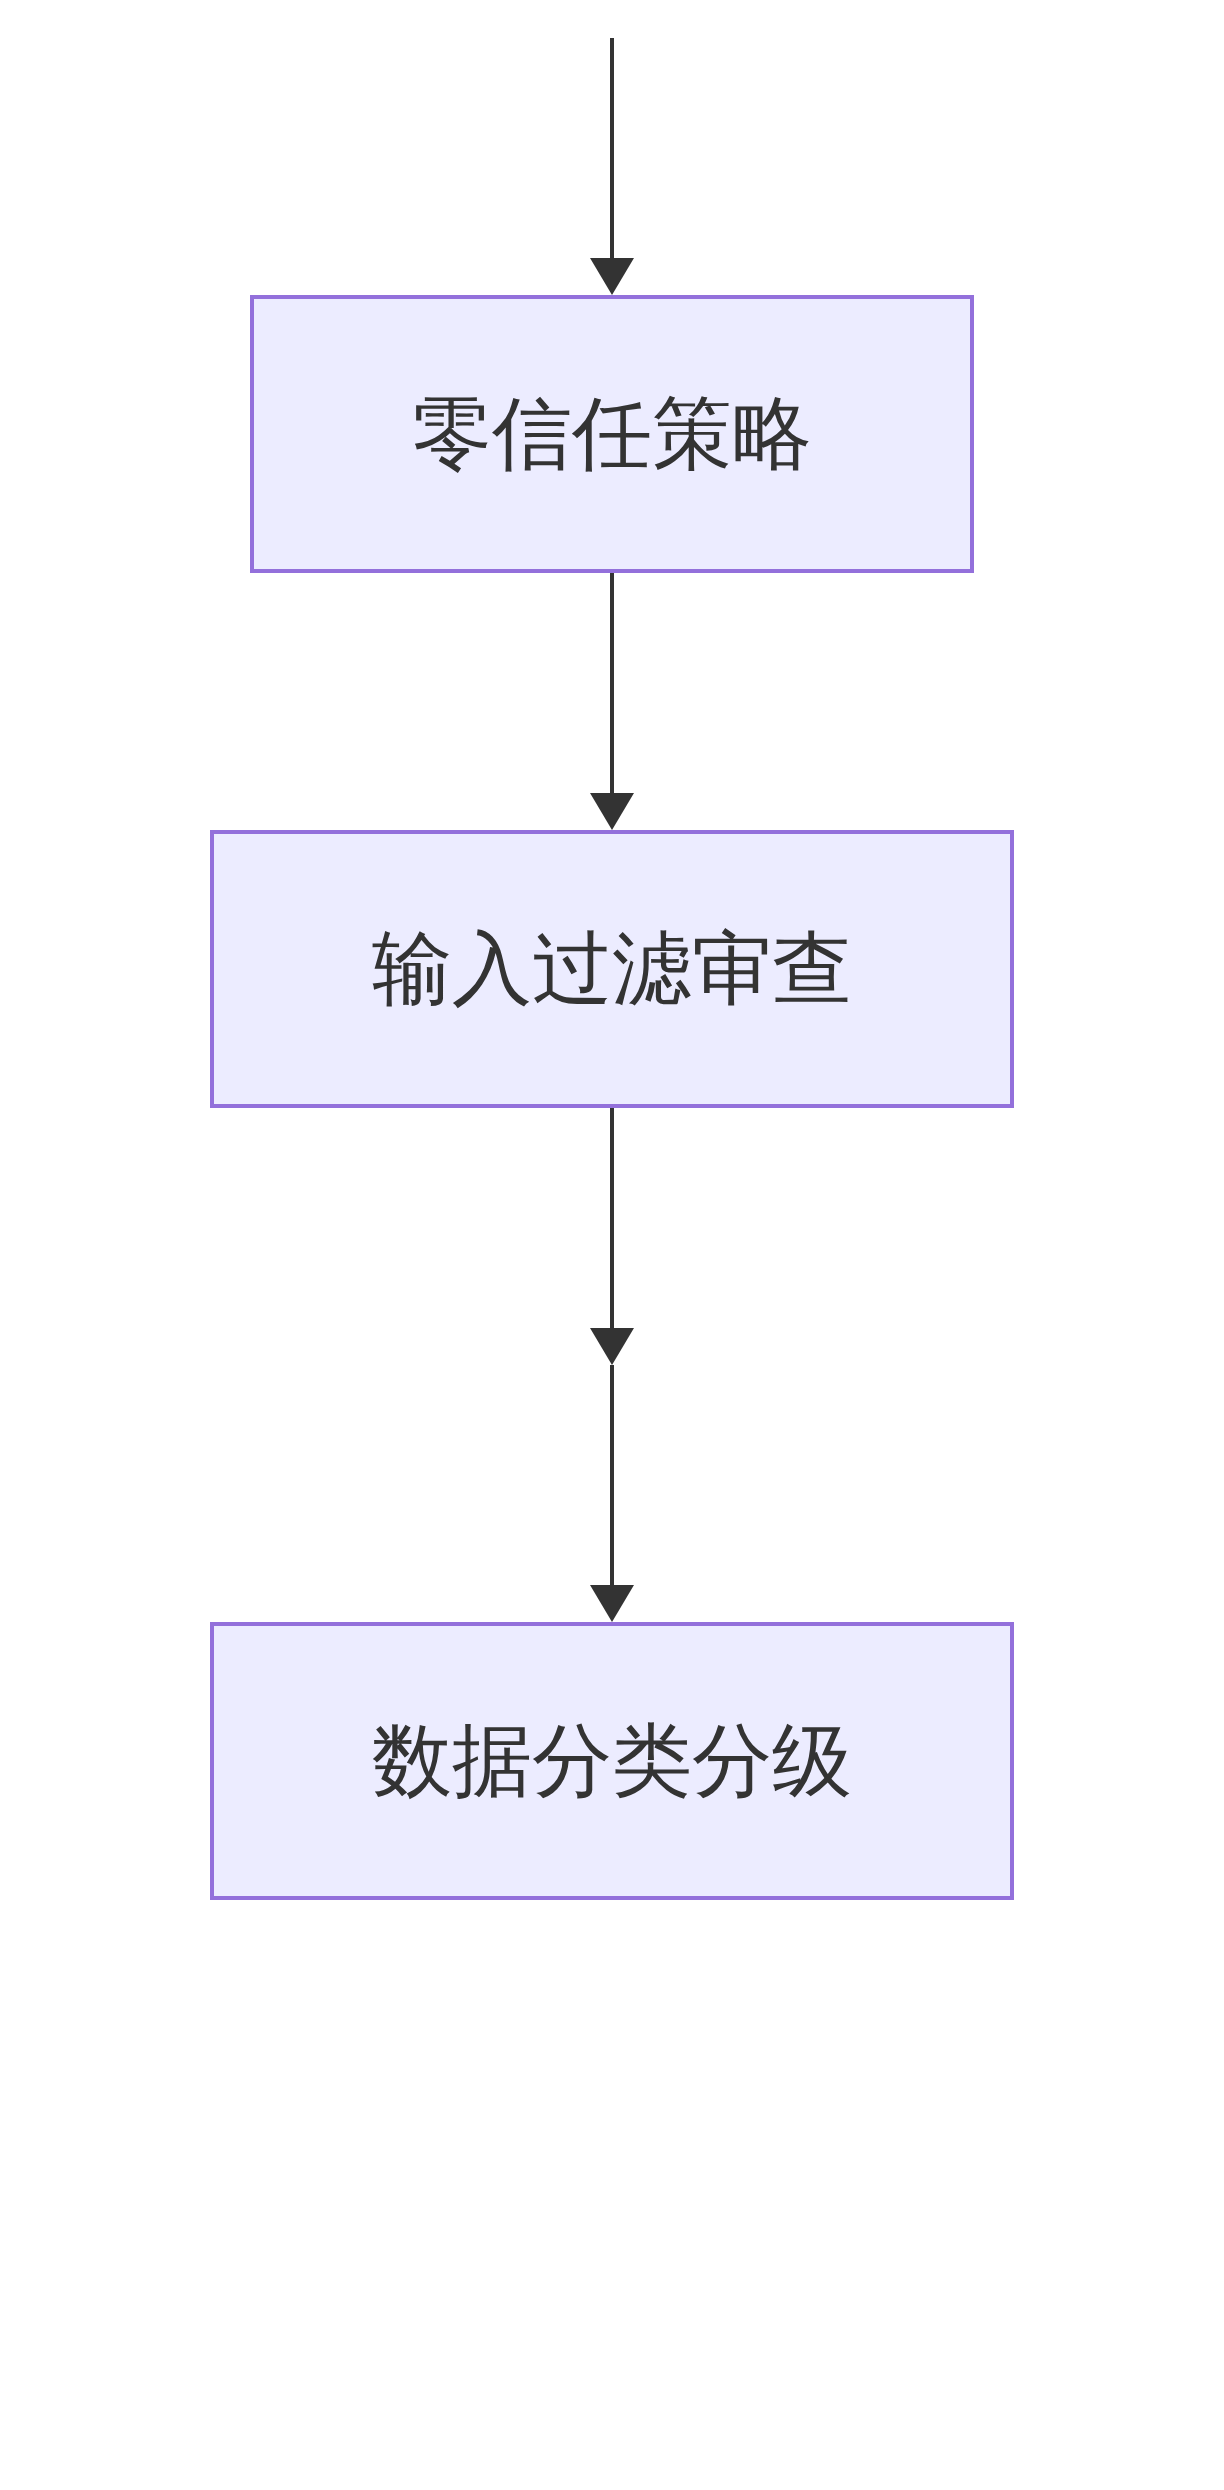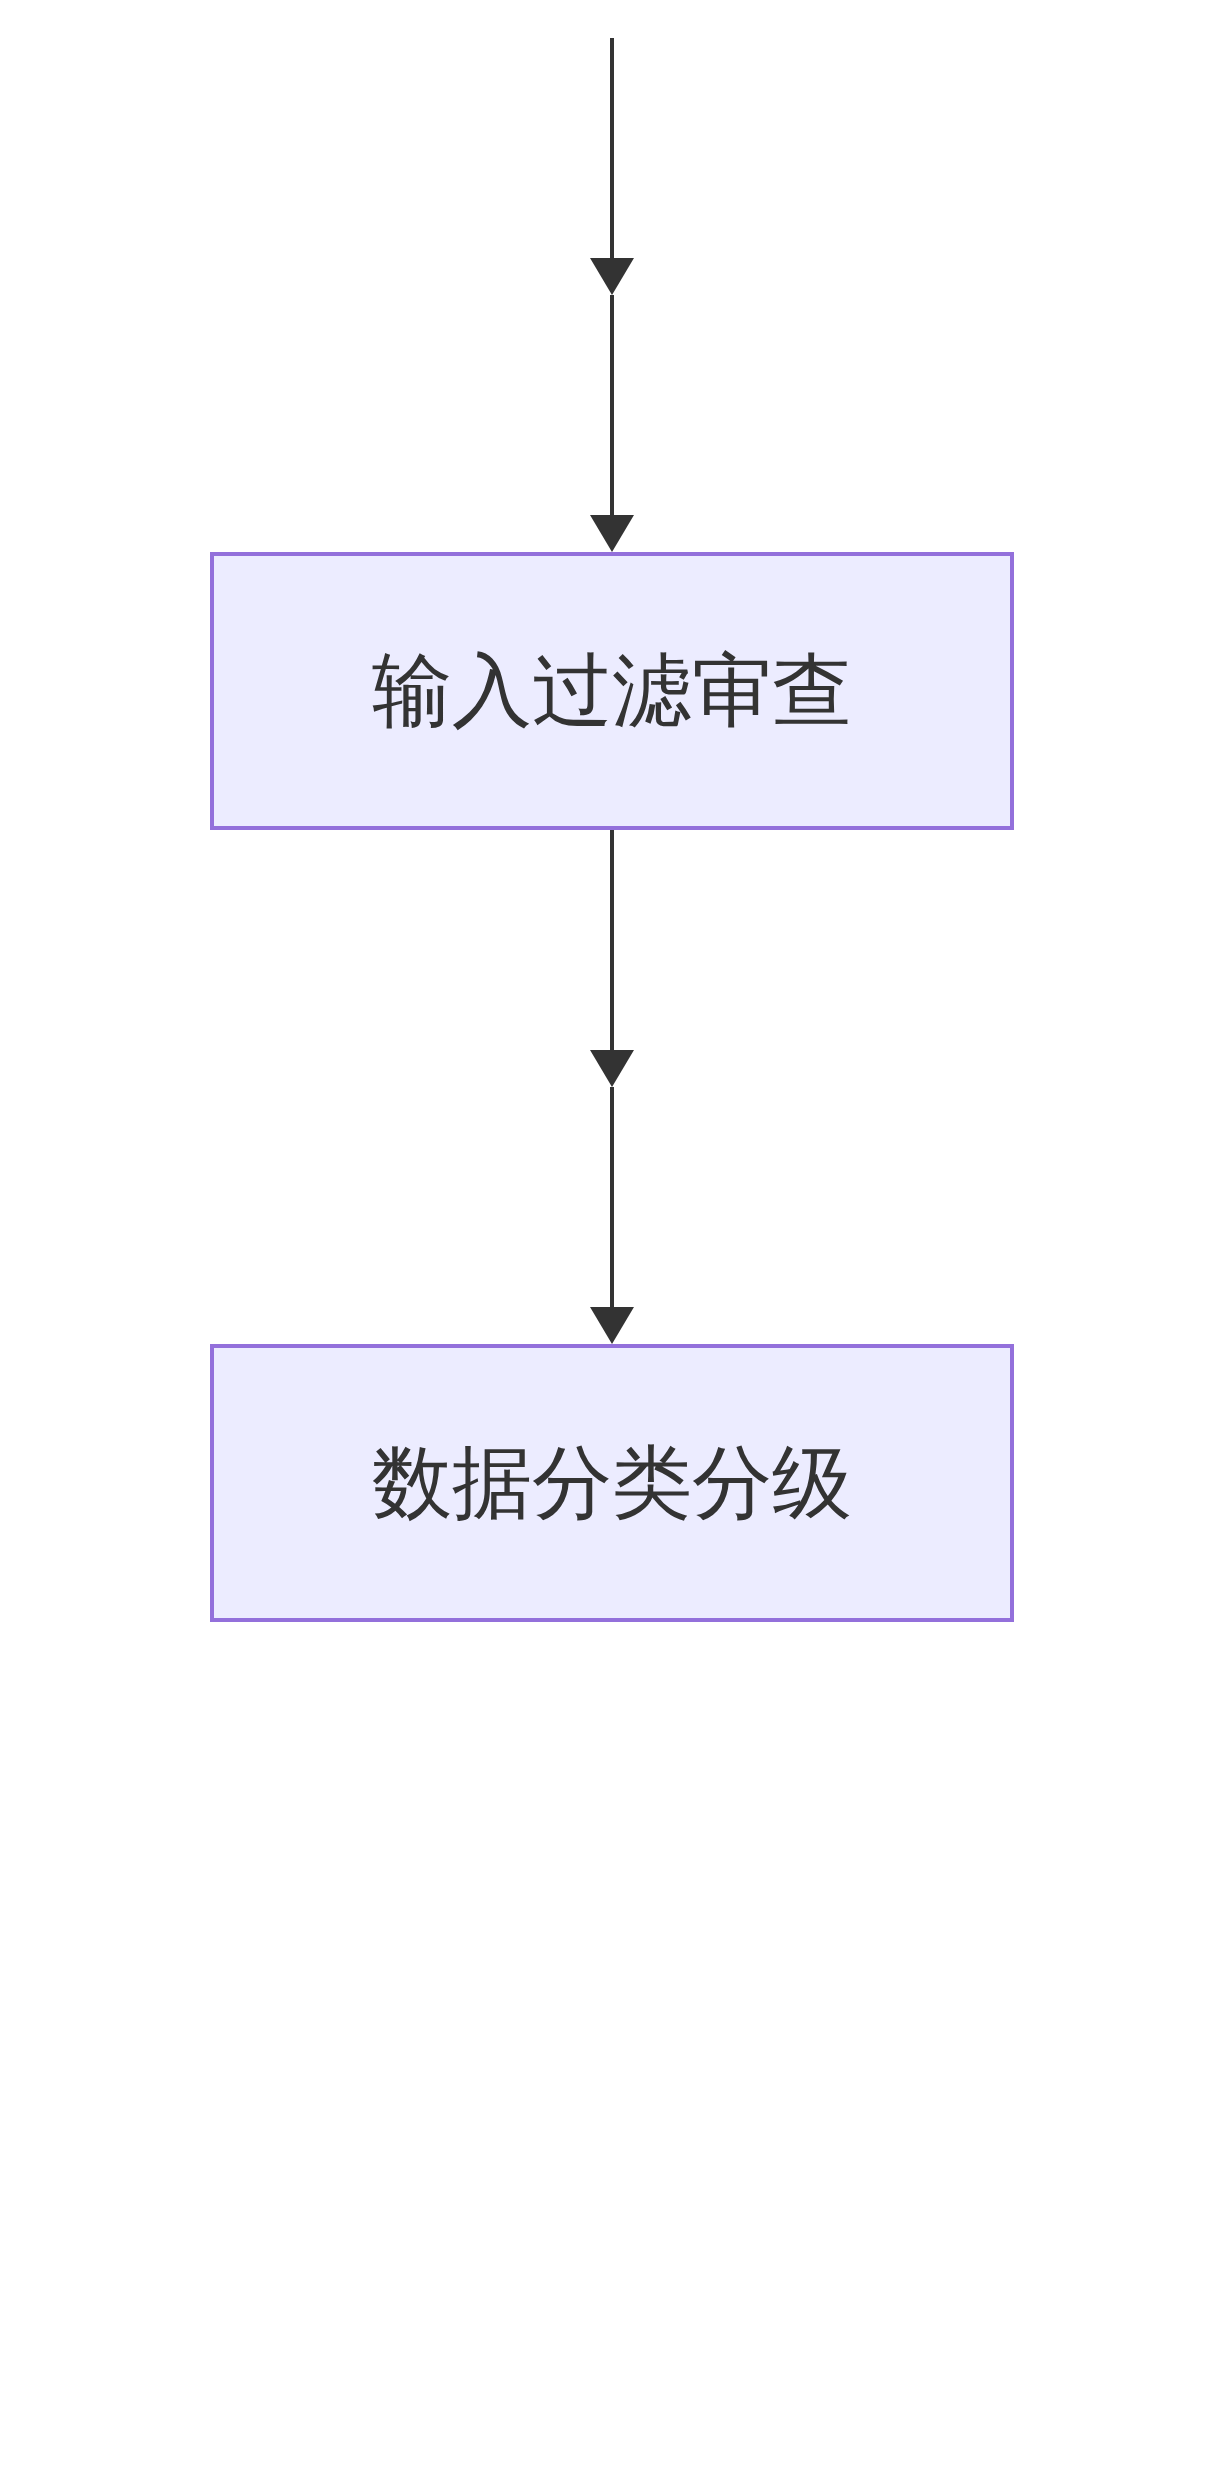--- a/index.html
+++ b/index.html
@@ -69,20 +69,23 @@
 <body>
 
 <div class="canvas">
 
 
   <div class="edge-arrow">
     <div class="edge-line"></div>
     <div class="arrowhead"></div>
   </div>
 
+  <div class="node">
+    <span class="node-label">零信任策略</span>
+  </div>
 
   <div class="edge-arrow">
     <div class="edge-line"></div>
     <div class="arrowhead"></div>
   </div>
 
   <div class="node">
     <span class="node-label">输入过滤审查</span>
   </div>
 

